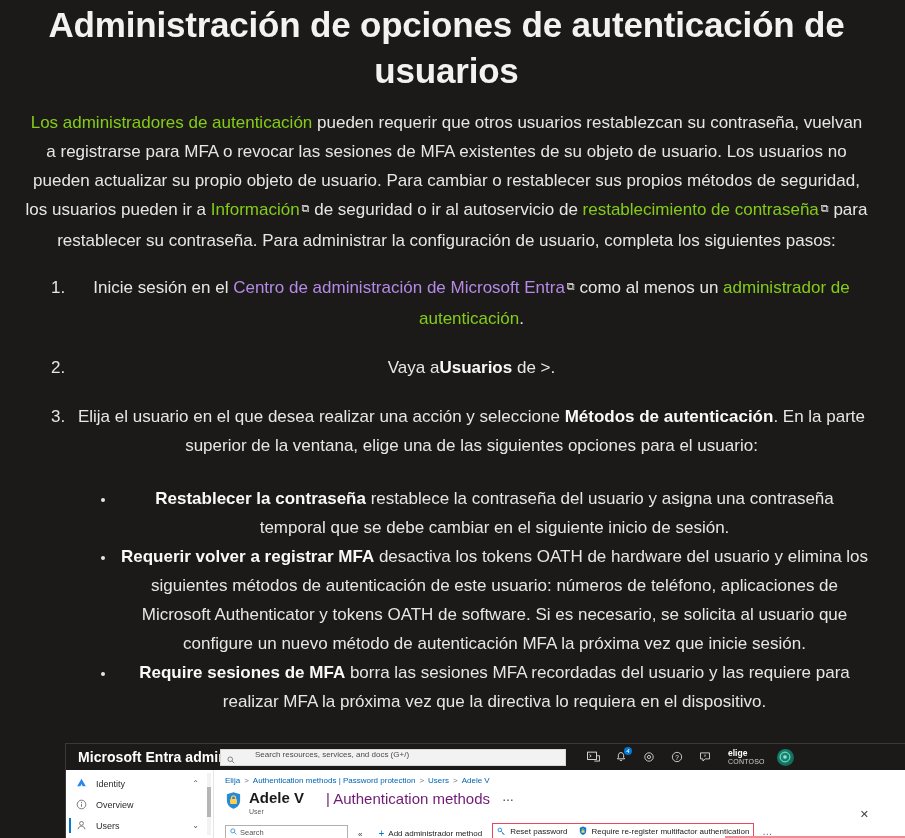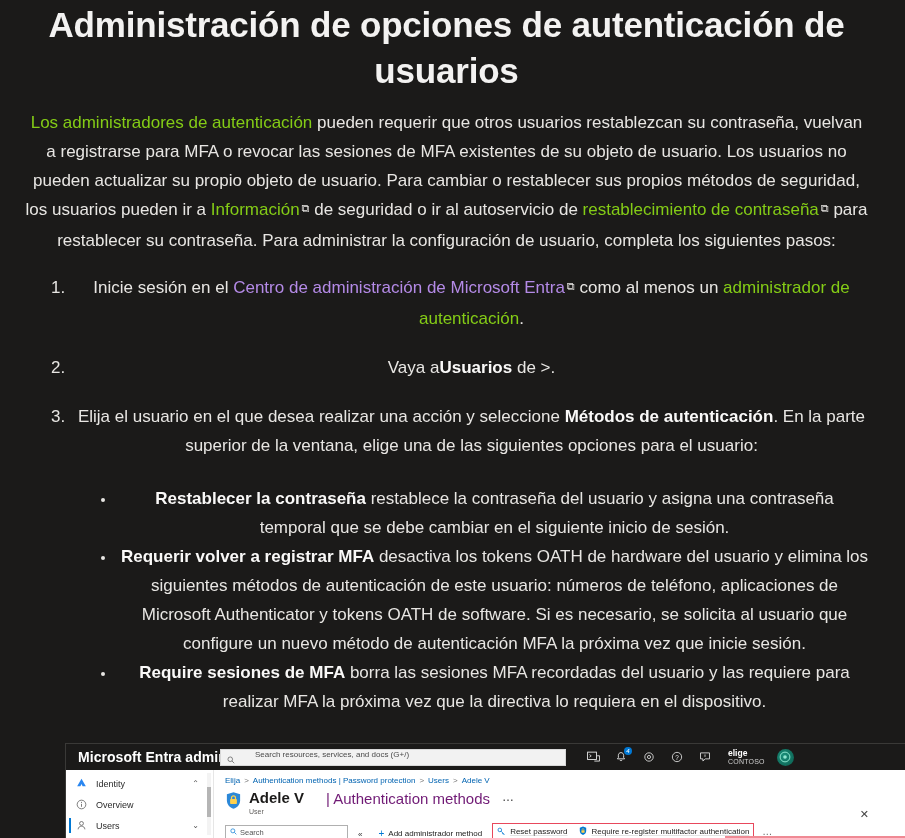--- a/index.html
+++ b/index.html
@@ -129,21 +129,20 @@
   .srchbox {
     width:123px; height:14px; border:1px solid #b0b0b0; background:#fff;
     display:flex; align-items:center; gap:3px; padding:0 4px; font-size:7.5px; color:#555;
   }
   .dblchev { font-size:8px; color:#333; margin-left:10px; }
   .tbtn { display:flex; align-items:center; gap:4px; font-size:8px; color:#1b1a19; white-space:nowrap; }
   .tbtn .g { color:#0078d4; font-size:10px; display:flex; align-items:center; }
   .hlbox {
     border:1.2px solid #e8485c; padding:2px 4px; display:flex; align-items:center; gap:12px;
     margin-left:10px;
-    text-decoration:underline;
   }
   .redline {
     position:absolute; right:0; bottom:0; height:2px; background:#f08a94;
   }
 </style>
 </head>
 <body>
 
 <div class="doc">
 

